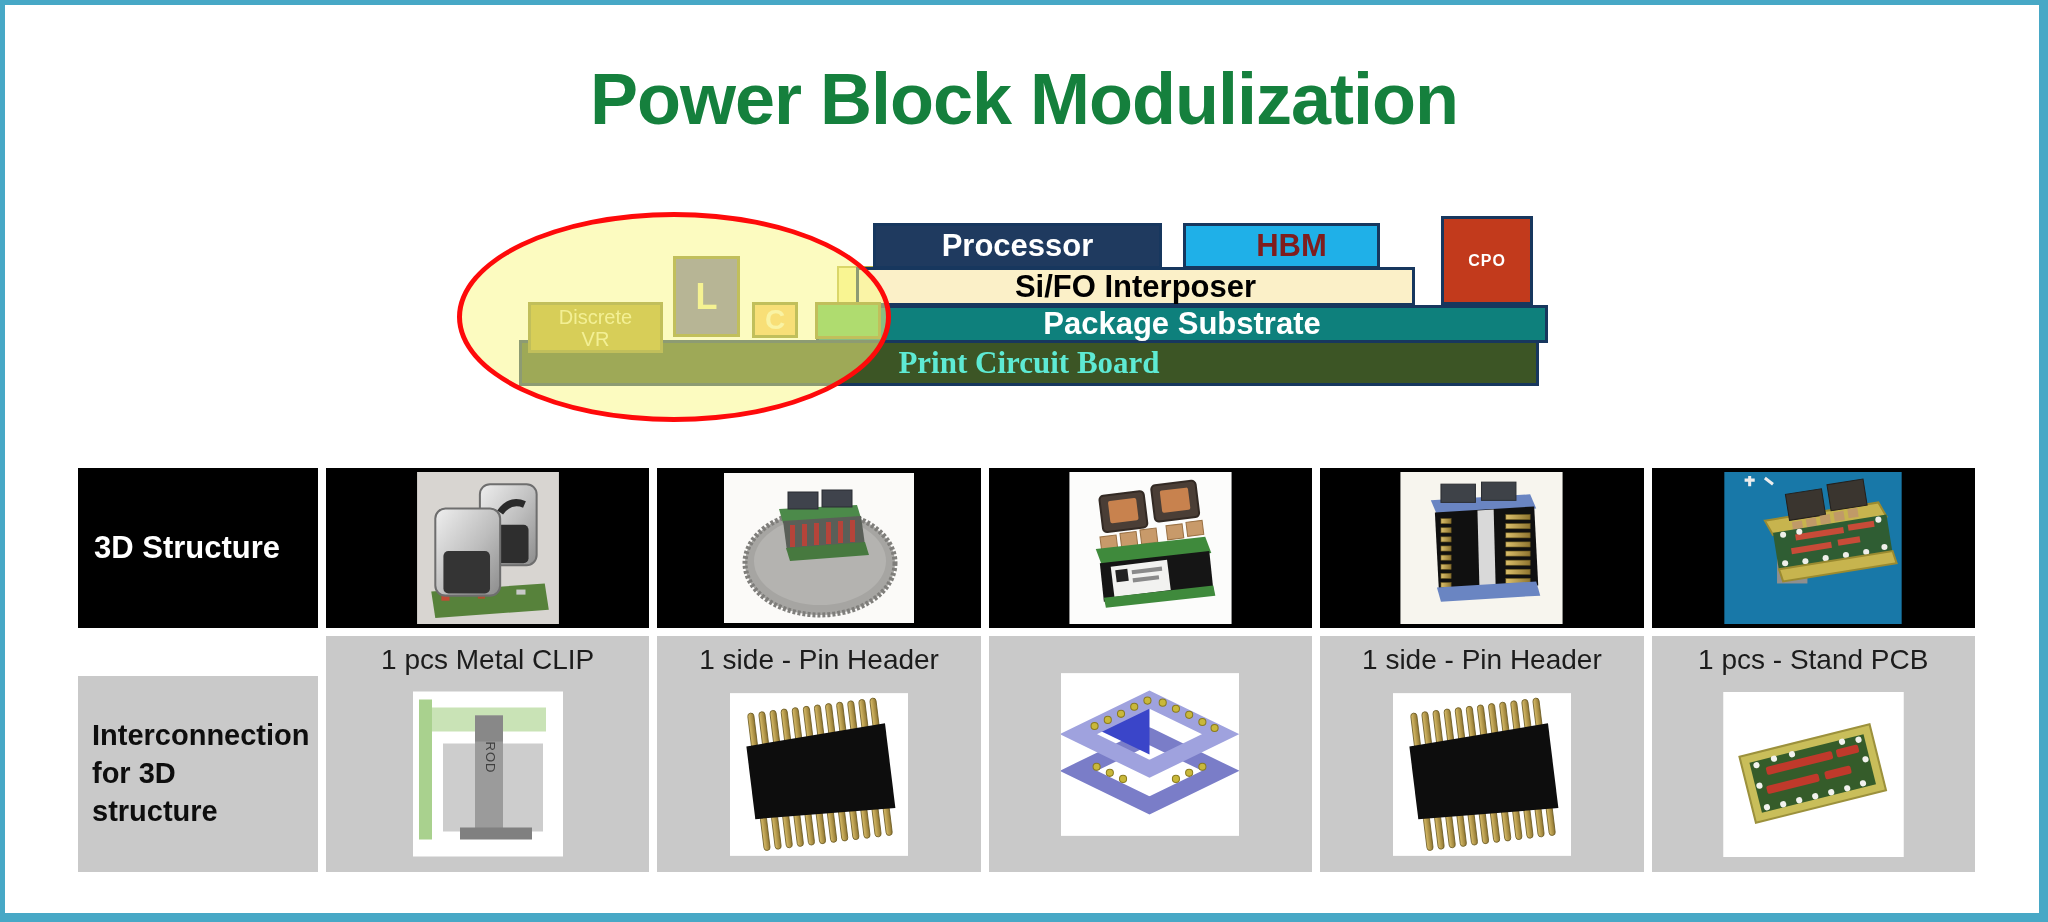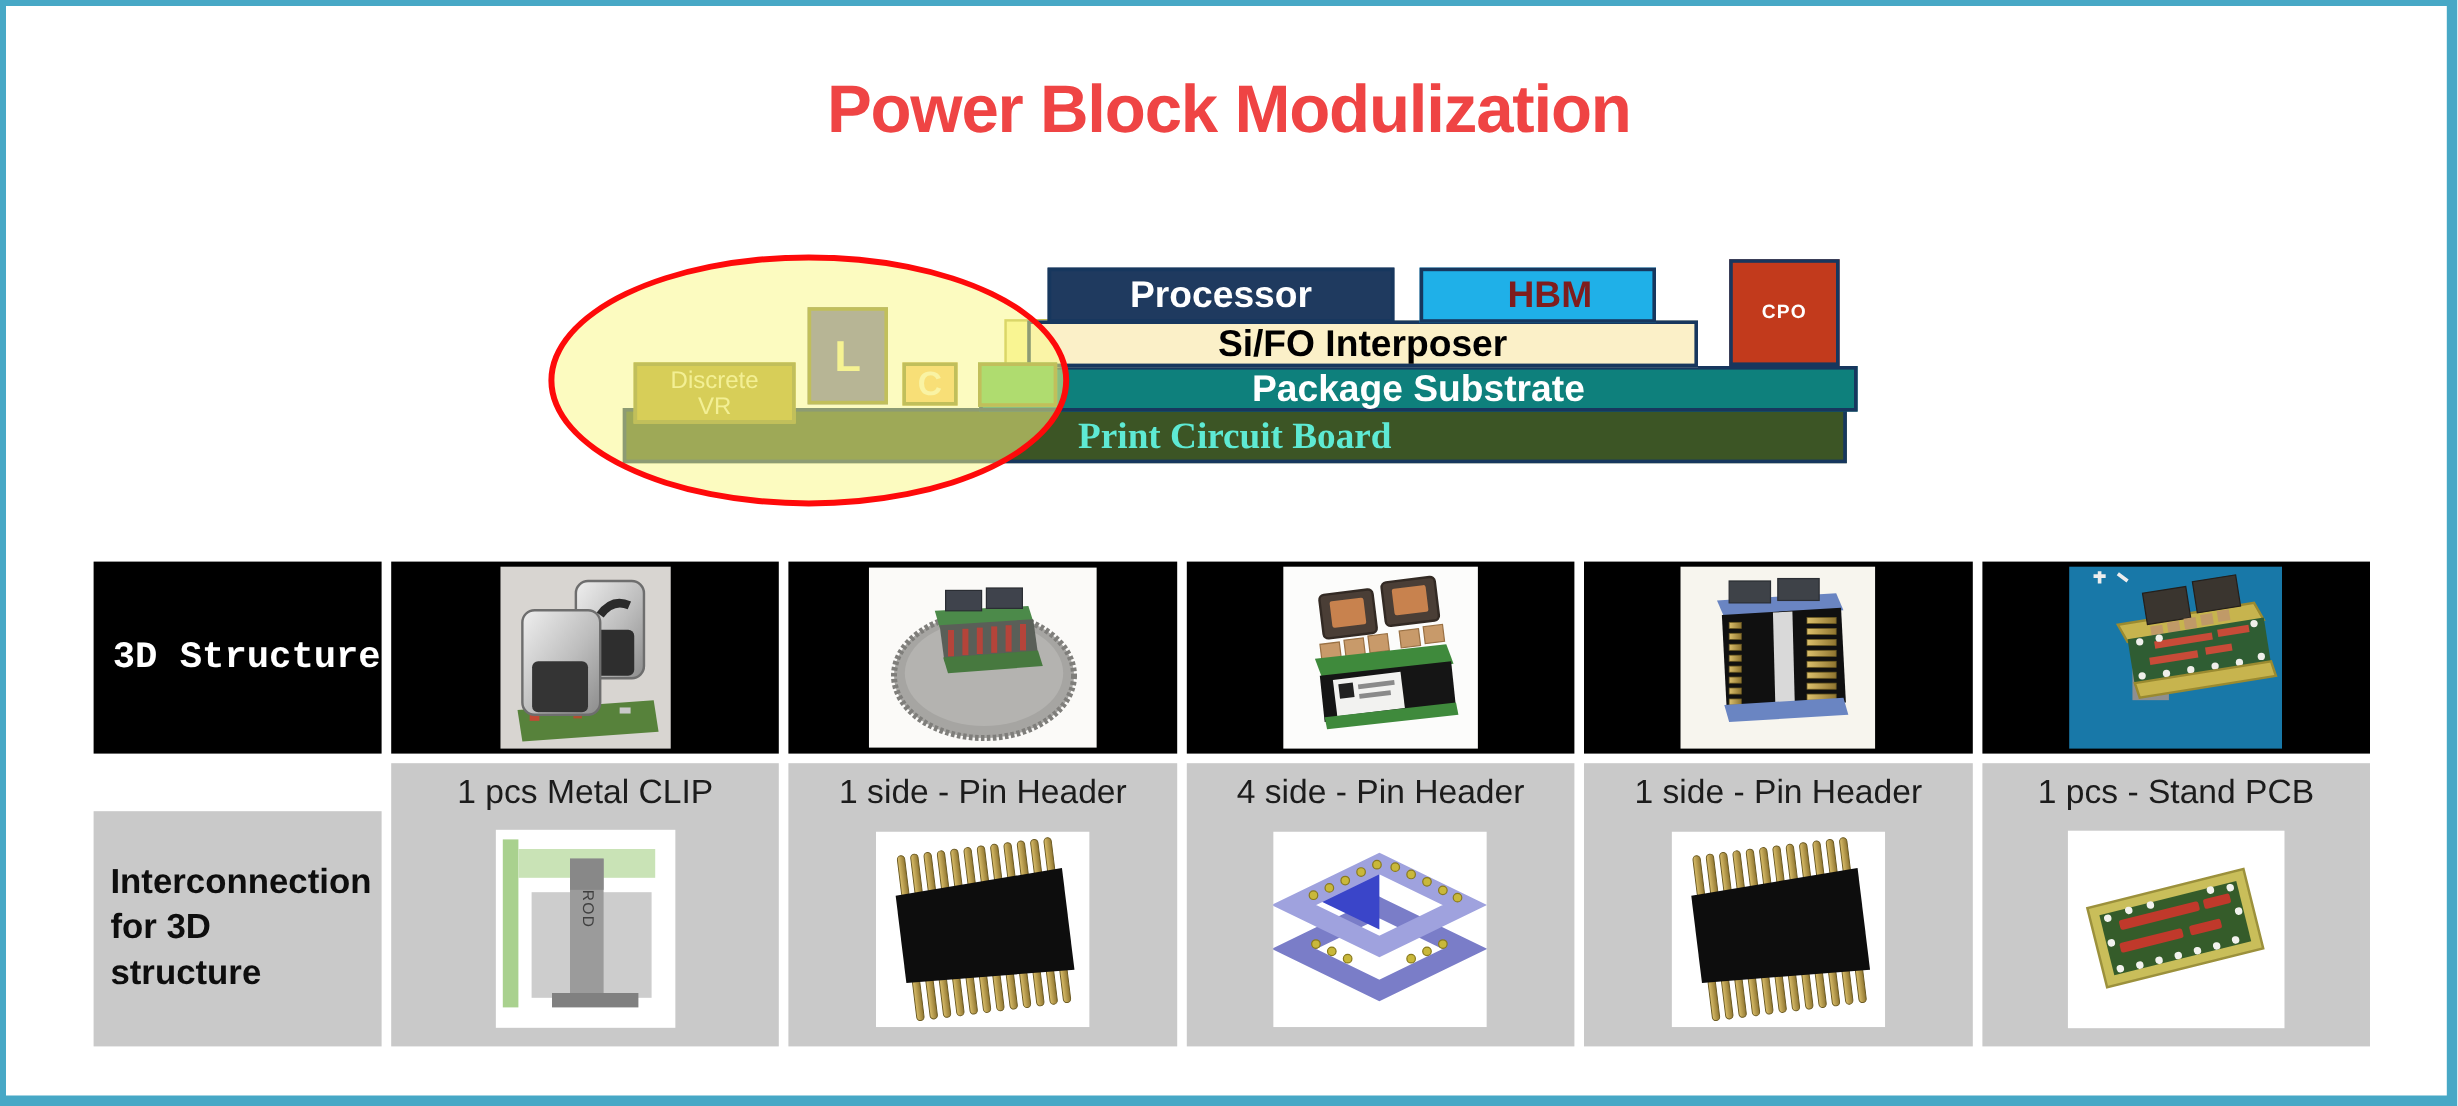--- a/index.html
+++ b/index.html
@@ -3,37 +3,37 @@
 <meta charset="utf-8">
 <style>
   html,body{margin:0;padding:0;background:#ffffff;}
   .slide{
     position:relative;width:2048px;height:922px;background:#ffffff;
     font-family:"Liberation Sans", sans-serif;overflow:hidden;
   }
   .frame{position:absolute;inset:0;border:solid #47A8C6;border-width:5px 9px 9px 5px;pointer-events:none;z-index:60;}
   .title{
     position:absolute;left:0;right:0;top:58px;text-align:center;
-    font-size:56px;font-weight:bold;color:#ef4444;letter-spacing:-1px;z-index:2;
+    font-size:72px;font-weight:bold;color:#15803d;letter-spacing:-1px;z-index:2;
   }
   .dbox{position:absolute;box-sizing:border-box;display:flex;align-items:center;justify-content:center;}
   .stack-border{border:3px solid #17375E;}
   .olive-border{border:3px solid #85832C;}
   .layer-text{font-size:31px;font-weight:600;text-align:right;}
   .ellipse-hl{
     position:absolute;left:457px;top:212px;width:424px;height:200px;
     border-radius:50%;border:5px solid #FE0A0A;background:rgba(250,247,135,0.52);z-index:20;
   }
   .ptable{
     position:absolute;left:78px;top:468px;width:1897px;height:404px;
     display:grid;grid-template-columns:240px repeat(5,1fr);grid-template-rows:160px 236px;
     gap:8px;z-index:5;
   }
   .c-black{background:#000;display:flex;align-items:center;justify-content:center;overflow:hidden;}
-  .c-black.lbl{justify-content:flex-start;padding-left:16px;color:#fff;font-weight:bold;font-size:31px;font-family:Liberation Mono, monospace;}
+  .c-black.lbl{justify-content:flex-start;padding-left:16px;color:#fff;font-weight:bold;font-size:31px;}
   .c-gray{background:#C9C9C9;display:flex;flex-direction:column;align-items:center;overflow:hidden;}
   .c-gray.lbl{justify-content:center;align-items:flex-start;padding-left:14px;color:#0e0e0e;font-weight:bold;font-size:29px;line-height:1.3;margin-top:40px;}
   .caption{margin-top:8px;font-size:28px;color:#1c1c1c;}
   .imgwrap{flex:1;display:flex;align-items:center;justify-content:center;}
 </style>
 </head>
 <body>
 
 <div class="slide">
   <div class="frame"></div>
@@ -290,21 +290,20 @@
               <rect x="135" y="114" width="6" height="34" rx="3"></rect>
                 <rect x="146" y="114" width="6" height="34" rx="3"></rect>
             </g>
             <polygon points="20,44 158,38 158,122 20,116" fill="#0D0D0D"></polygon>
           </g>
         </svg>
       </div>
     </div>
 
     <div class="c-gray">
-      <div class="caption">4 side - Pin Header</div>
       <div class="imgwrap">
         <svg width="178" height="165" viewBox="0 0 175 160">
           <rect x="0" y="0" width="175" height="160" fill="#ffffff"></rect>
           <polygon points="87,62 157,96 87,130 17,96" fill="none" stroke="#7A7DC8" stroke-width="16"></polygon>
           <polygon points="87,34 87,80 39,57" fill="#3A45C9"></polygon>
           <polygon points="87,26 157,60 87,94 17,60" fill="none" stroke="#9FA2DE" stroke-width="16"></polygon>
           <g fill="#C9B83A" stroke="#8A7B1E" stroke-width="1">
             <circle cx="33" cy="52" r="3.5"></circle>
               <circle cx="46" cy="46" r="3.5"></circle>
               <circle cx="59" cy="40" r="3.5"></circle>

